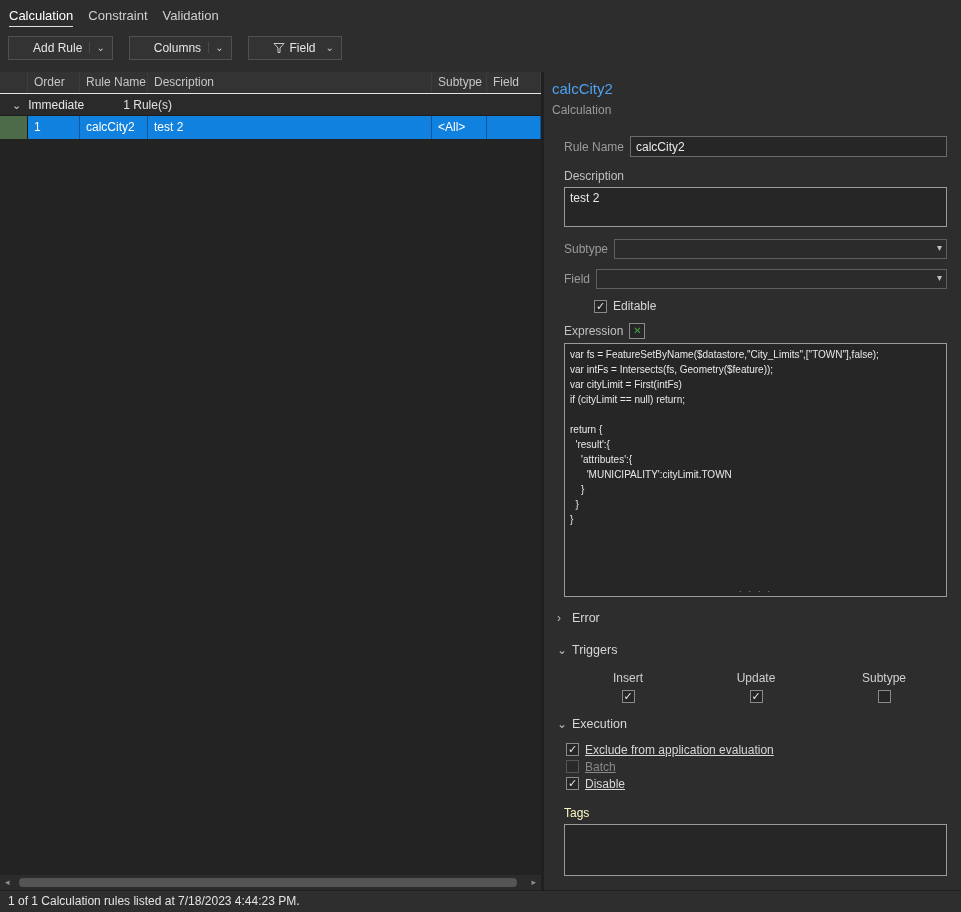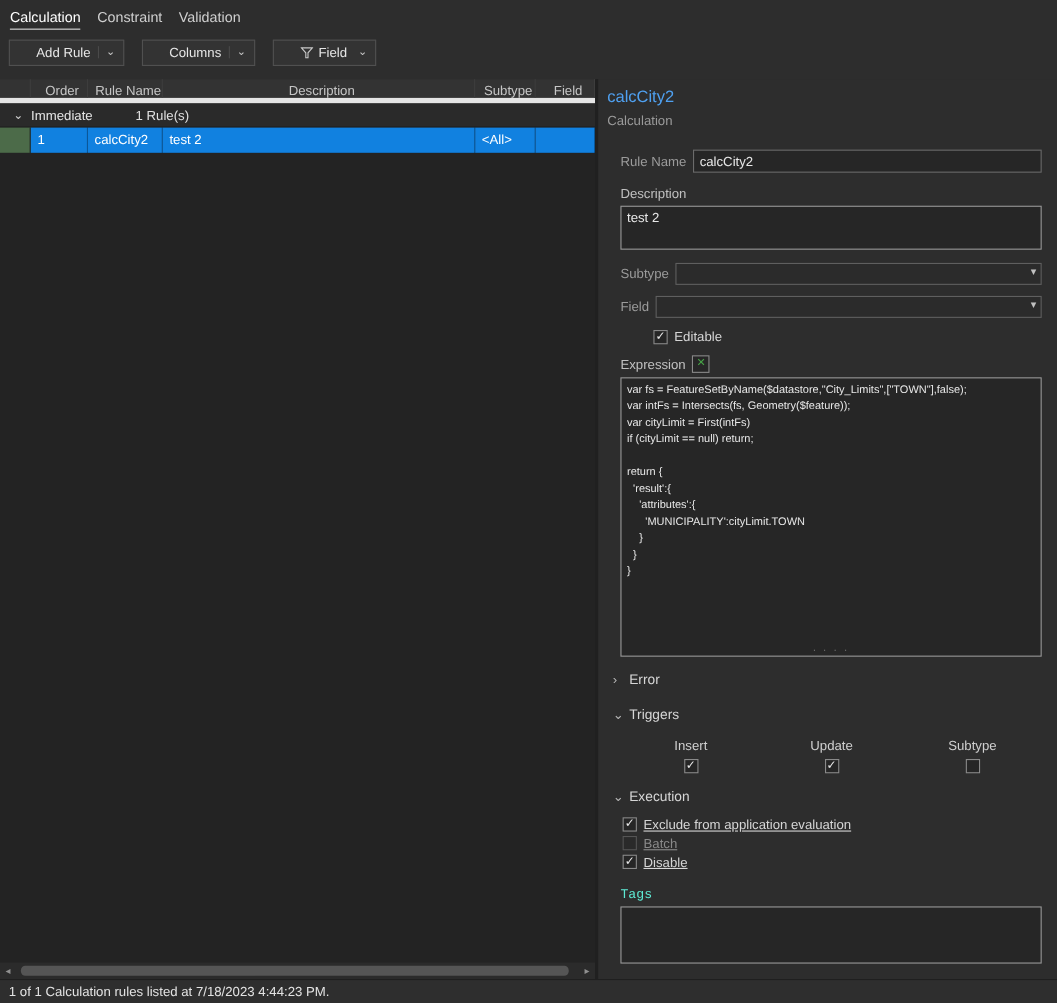--- a/index.html
+++ b/index.html
@@ -25,21 +25,21 @@
   }
   .tb-arrow { font-size: 10px; color: #c9c9c9; margin-left: 7px; padding: 0 3px; position: relative; top: -1px; }
   .tb-btn.split .tb-arrow { border-left: 1px solid #4a4a4a; padding-left: 6px; }
   .funnel { display: inline-flex; margin-right: 5px; }
 
   
   .left-pane {
     position: absolute; top: 72px; left: 0; width: 541px; bottom: 22px;
     background: #232323; display: flex; flex-direction: column;
   }
-  .thead { display: flex; height: 22px; background: #333333; border-bottom: 5px solid #e5e5e5; flex: none; text-align: center; }
+  .thead { display: flex; height: 22px; background: #333333; border-bottom: 1px solid #e5e5e5; flex: none; }
   .thead .hcell {
     color: #c6c6c6; font-size: 12px; line-height: 21px; padding-left: 6px;
     border-right: 1px solid #3d3d3d; overflow: hidden; white-space: nowrap;
   }
   .c0 { width: 28px; flex: none; }
   .c1 { width: 52px; flex: none; }
   .c2 { width: 68px; flex: none; }
   .c3 { width: 284px; flex: none; }
   .c4 { width: 55px; flex: none; }
   .c5 { flex: 1; }
@@ -101,21 +101,21 @@
   .grip { position: absolute; bottom: 0; left: 0; right: 0; text-align: center; color: #8a8a8a; font-size: 9px; letter-spacing: 2px; line-height: 9px; }
   .section { display: flex; align-items: center; gap: 7px; margin-left: 5px; color: #d6d6d6; font-size: 12.5px; }
   .section .chev { color: #b8b8b8; font-size: 12px; width: 8px; line-height: 10px; }
   .trigger-grid { display: flex; margin-left: 12px; margin-top: 14px; width: 384px; }
   .trigger-col { width: 128px; display: flex; flex-direction: column; align-items: center; gap: 5px; }
   .trigger-col .t-label { color: #d0d0d0; }
   .exec-list { margin-left: 14px; margin-top: 10px; }
   .exec-item { display: flex; align-items: center; gap: 6px; height: 17px; }
   .exec-item .x-label { color: #d6d6d6; text-decoration: underline; }
   .exec-item.disabled .x-label { color: #8a8a8a; }
-  .tags-label { margin: 14px 0 0 12px; color: #5eead4; display: block; font-family: Liberation Mono, monospace; }
+  .tags-label { margin: 14px 0 0 12px; color: #fef9c3; display: block; }
   .tags-box { height: 52px; margin: 4px 0 0 12px; }
 
   
   .statusbar {
     position: absolute; left: 0; right: 0; bottom: 0; height: 22px;
     background: #2e2e2e; border-top: 1px solid #1f1f1f;
     line-height: 21px; padding-left: 8px; color: #e3e3e3; font-size: 12px;
   }
 </style>
 </head>

